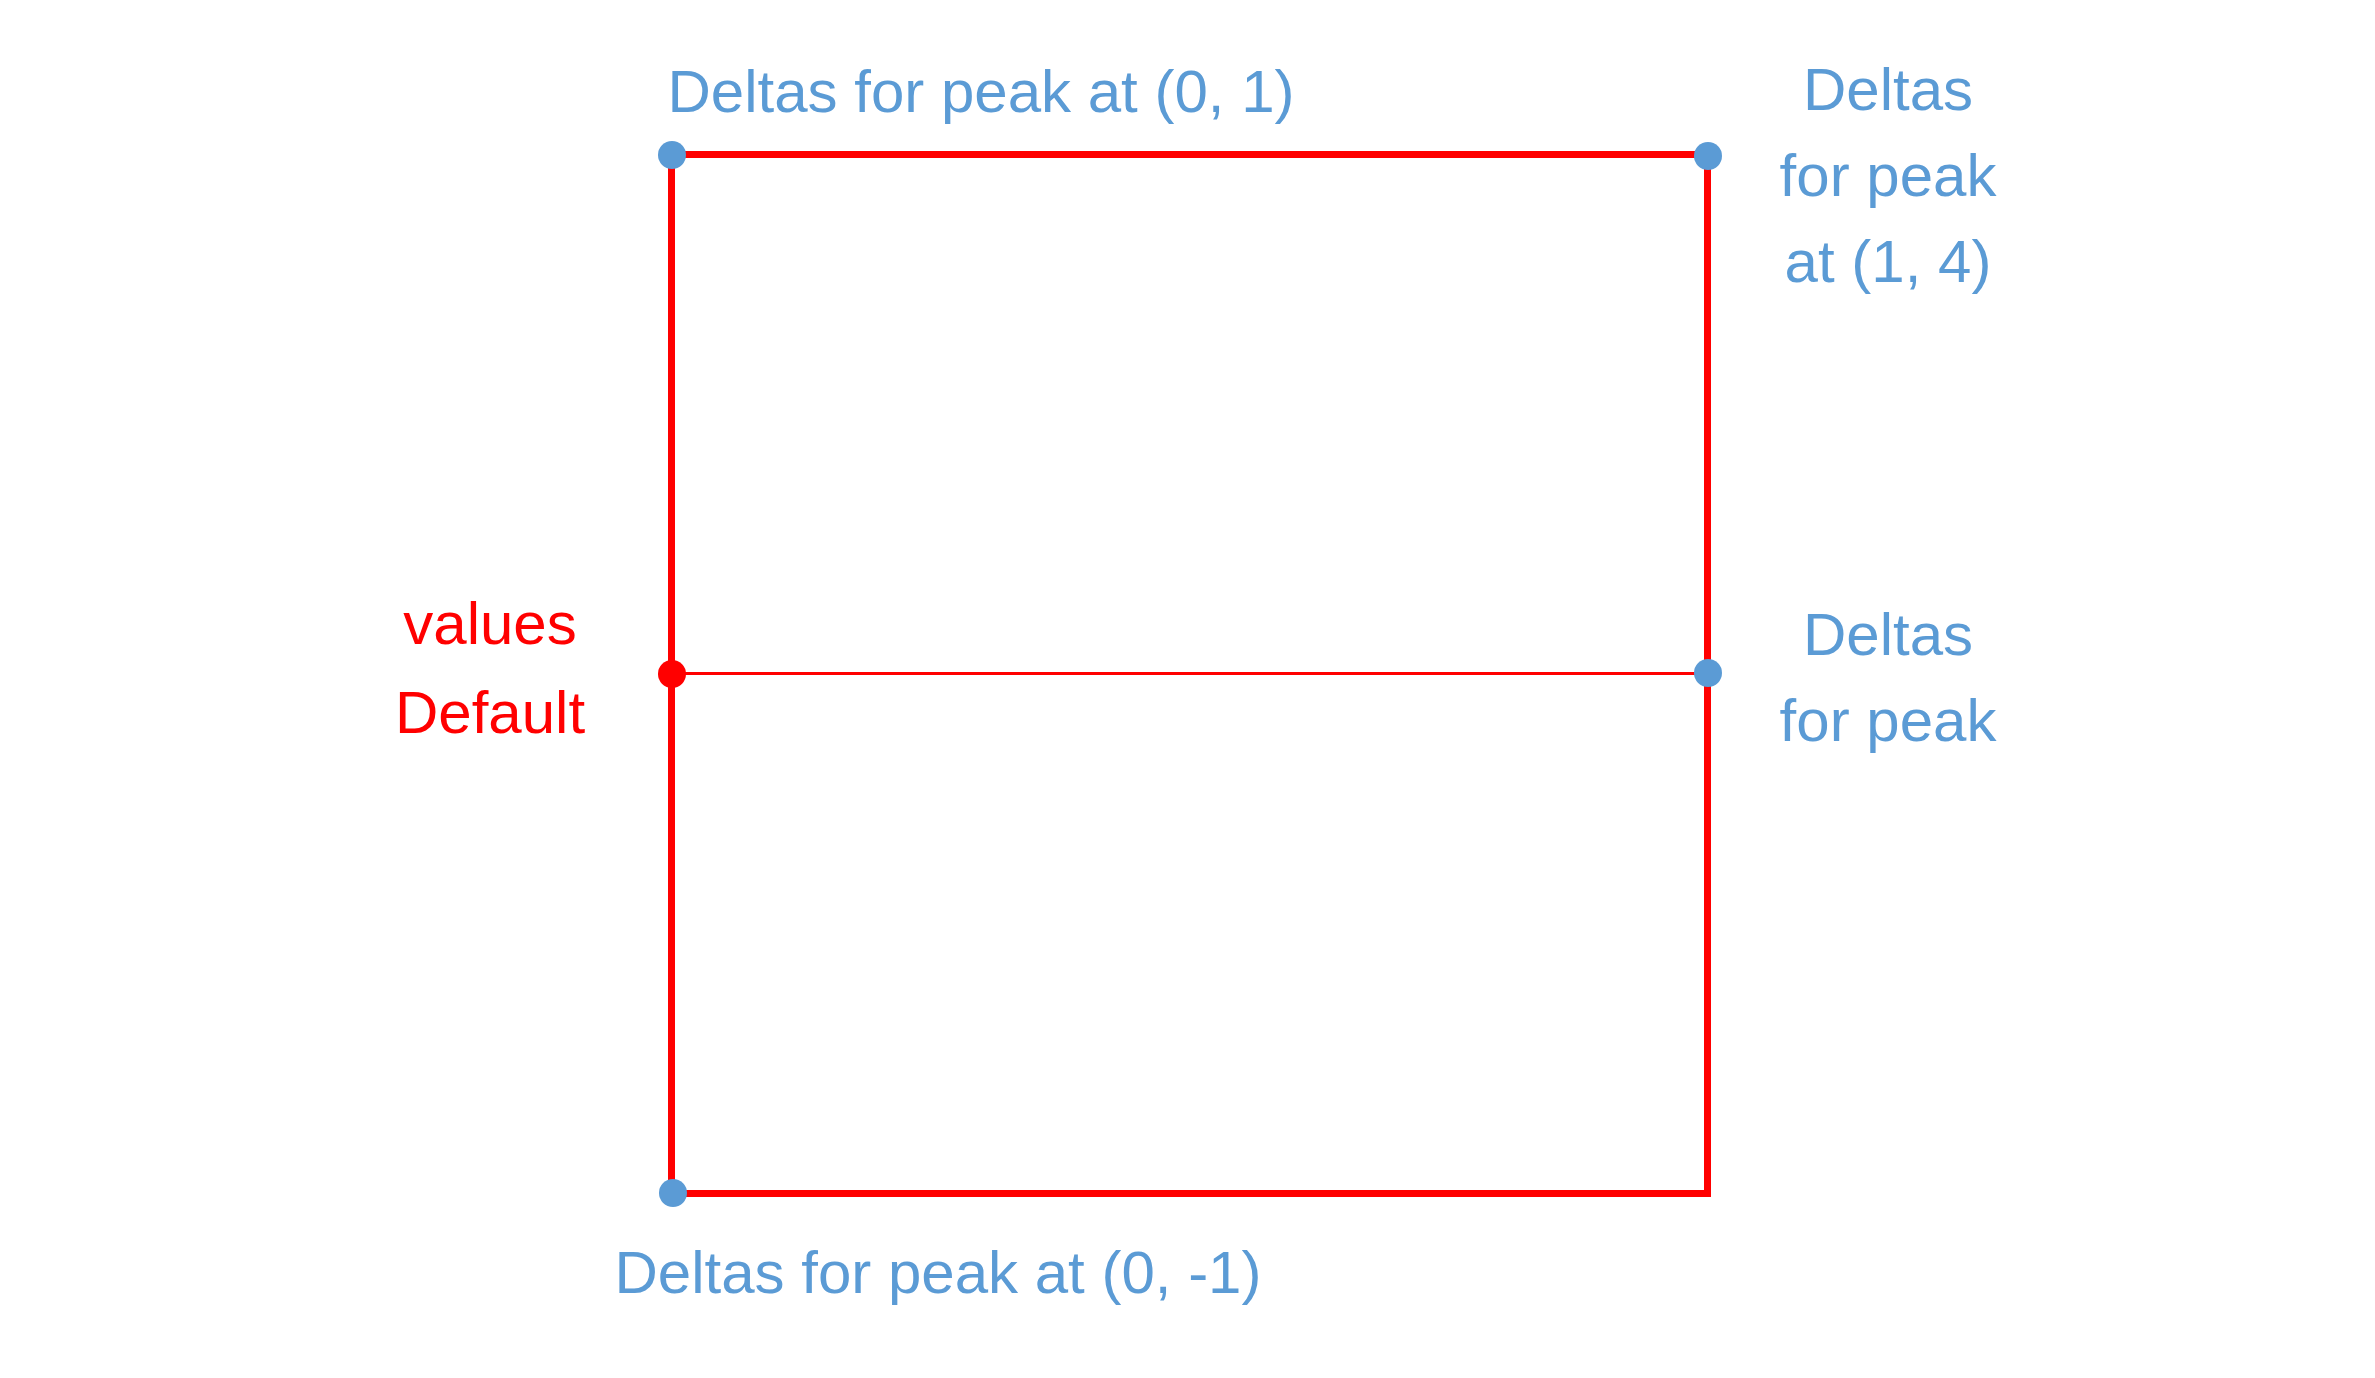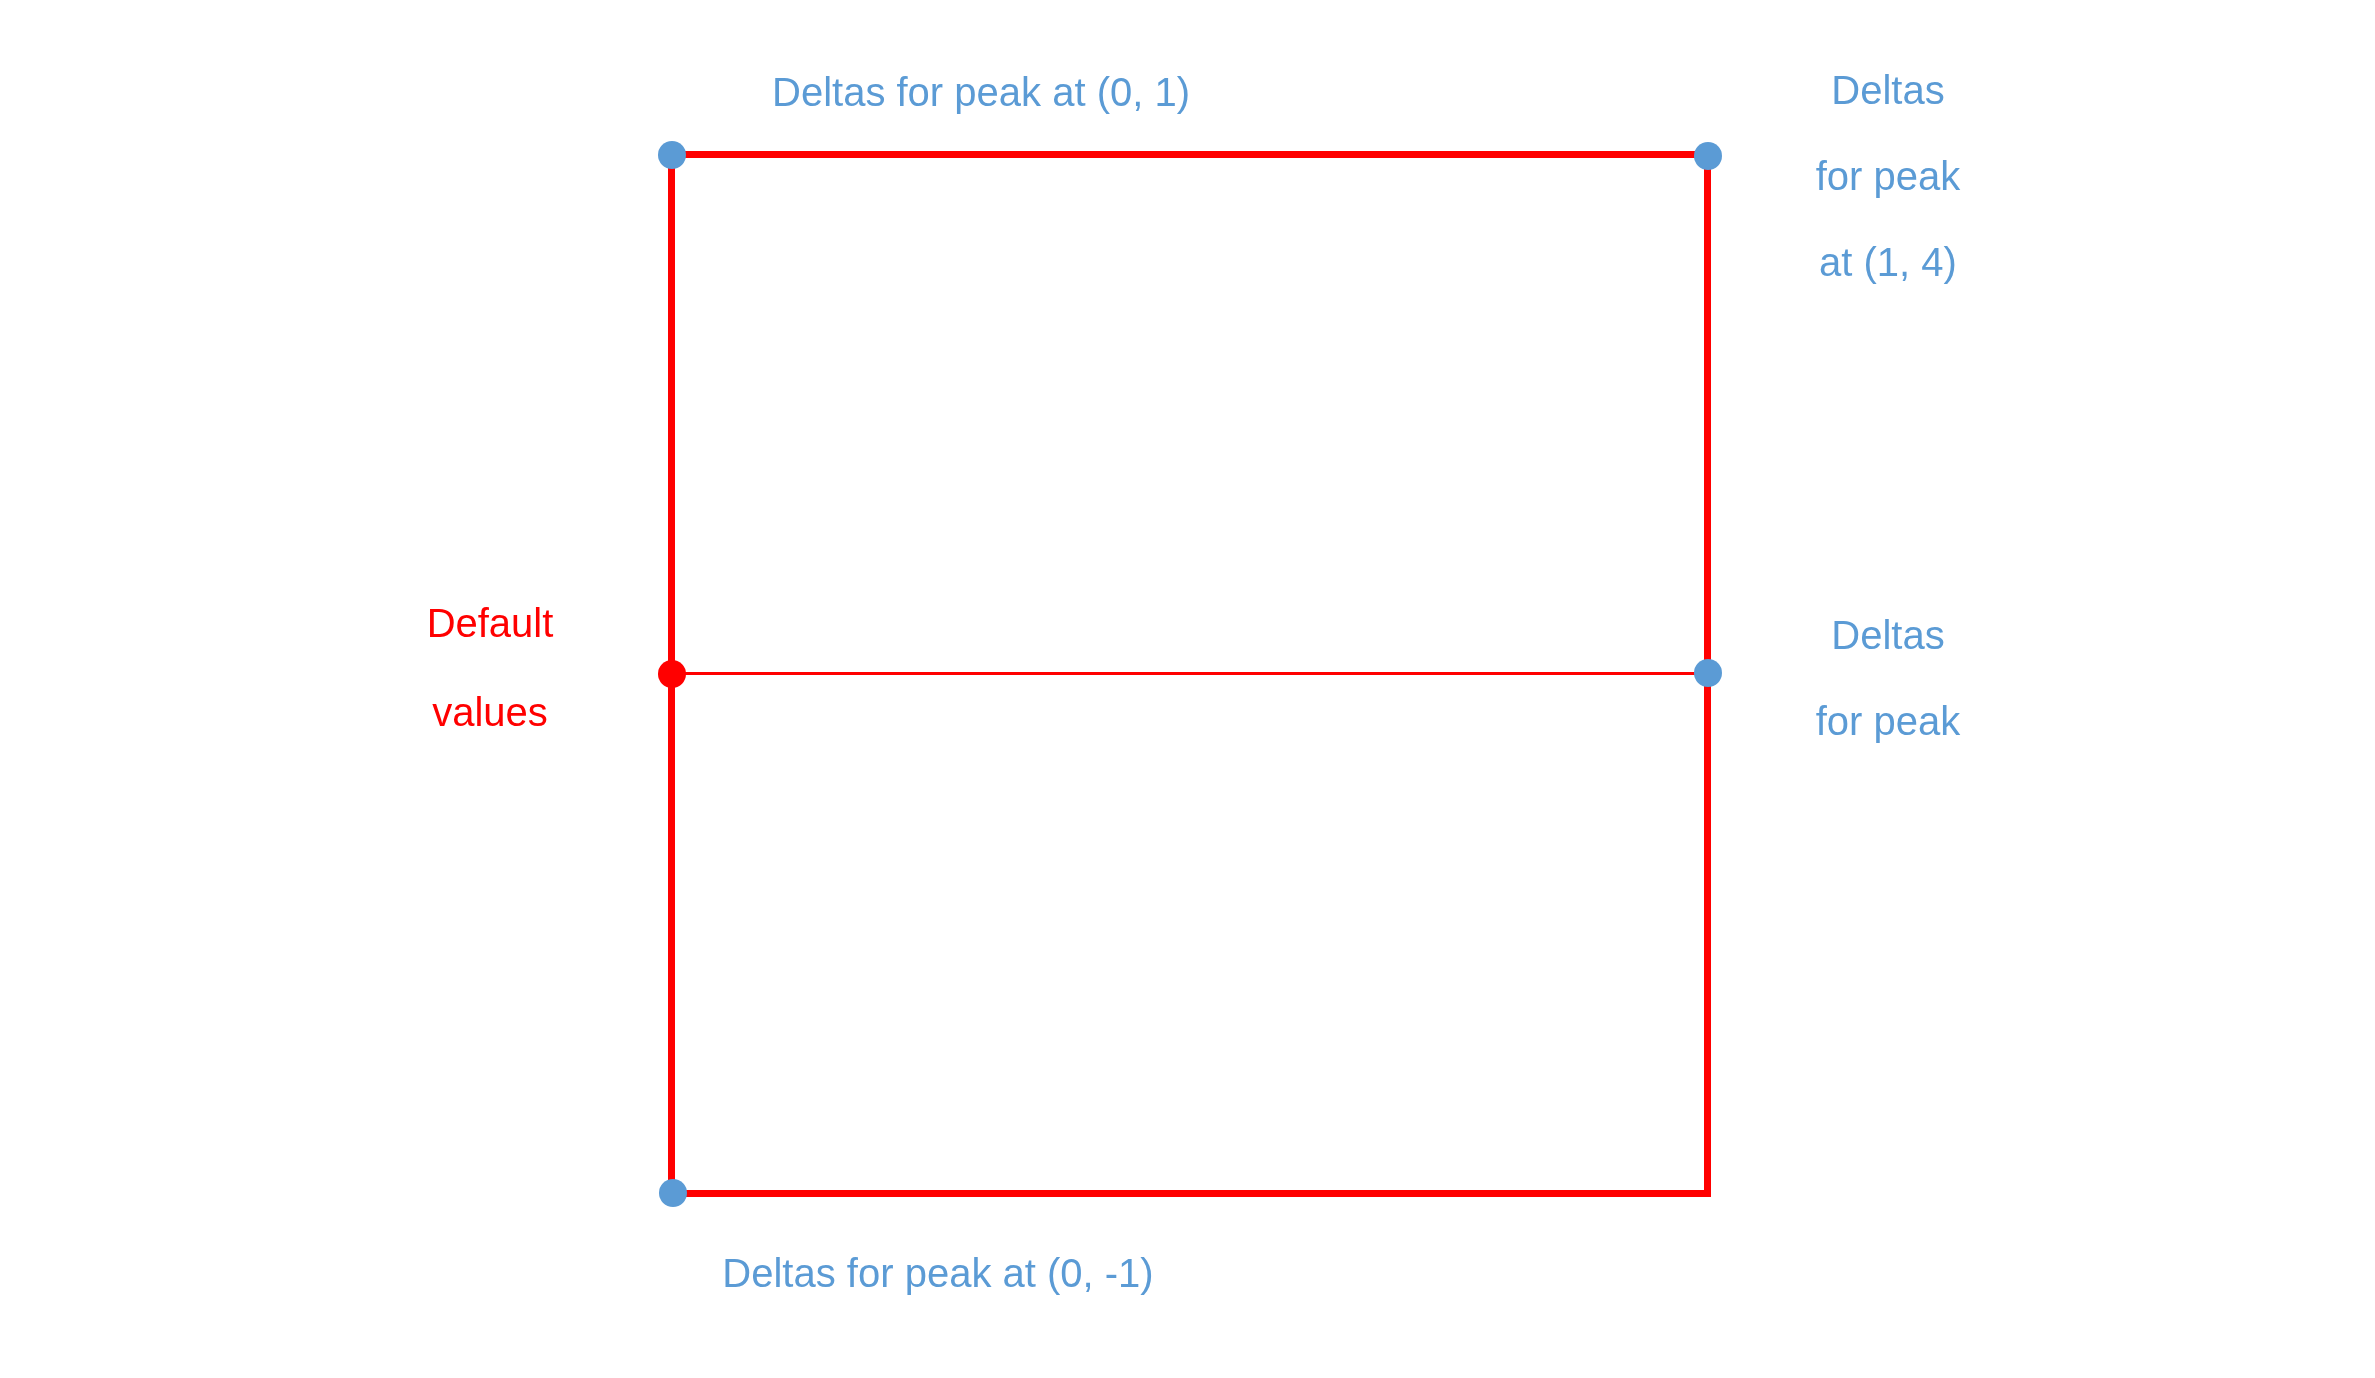--- a/index.html
+++ b/index.html
@@ -40,21 +40,21 @@
     height: 28px;
     border-radius: 50%;
     transform: translate(-50%, -50%);
   }
   .dot.blue { background: #5b9bd5; }
   .dot.red  { background: #ff0000; }
 
   .label {
     position: absolute;
     transform: translate(-50%, -50%);
-    font-size: 40px;
+    font-size: 60px;
     color: #5b9bd5;
     white-space: nowrap;
     text-align: center;
     line-height: 86px;
   }
   .label.red {
     color: #ff0000;
     line-height: 89px;
   }
   .label .line { display: block; }
@@ -82,17 +82,17 @@
   </div>
 
   <div class="label" style="left:1888px; top:678px;">
     <span class="line">Deltas</span>
     <span class="line">for peak</span>
   </div>
 
   <div class="label" style="left:938px; top:1273px;">Deltas for peak at (0, -1)</div>
 
   <div class="label red" style="left:490px; top:668px;">
+    <span class="line">values</span>
     <span class="line">Default</span>
-    <span class="line">values</span>
   </div>
 
 </div>
 
 </body></html>

